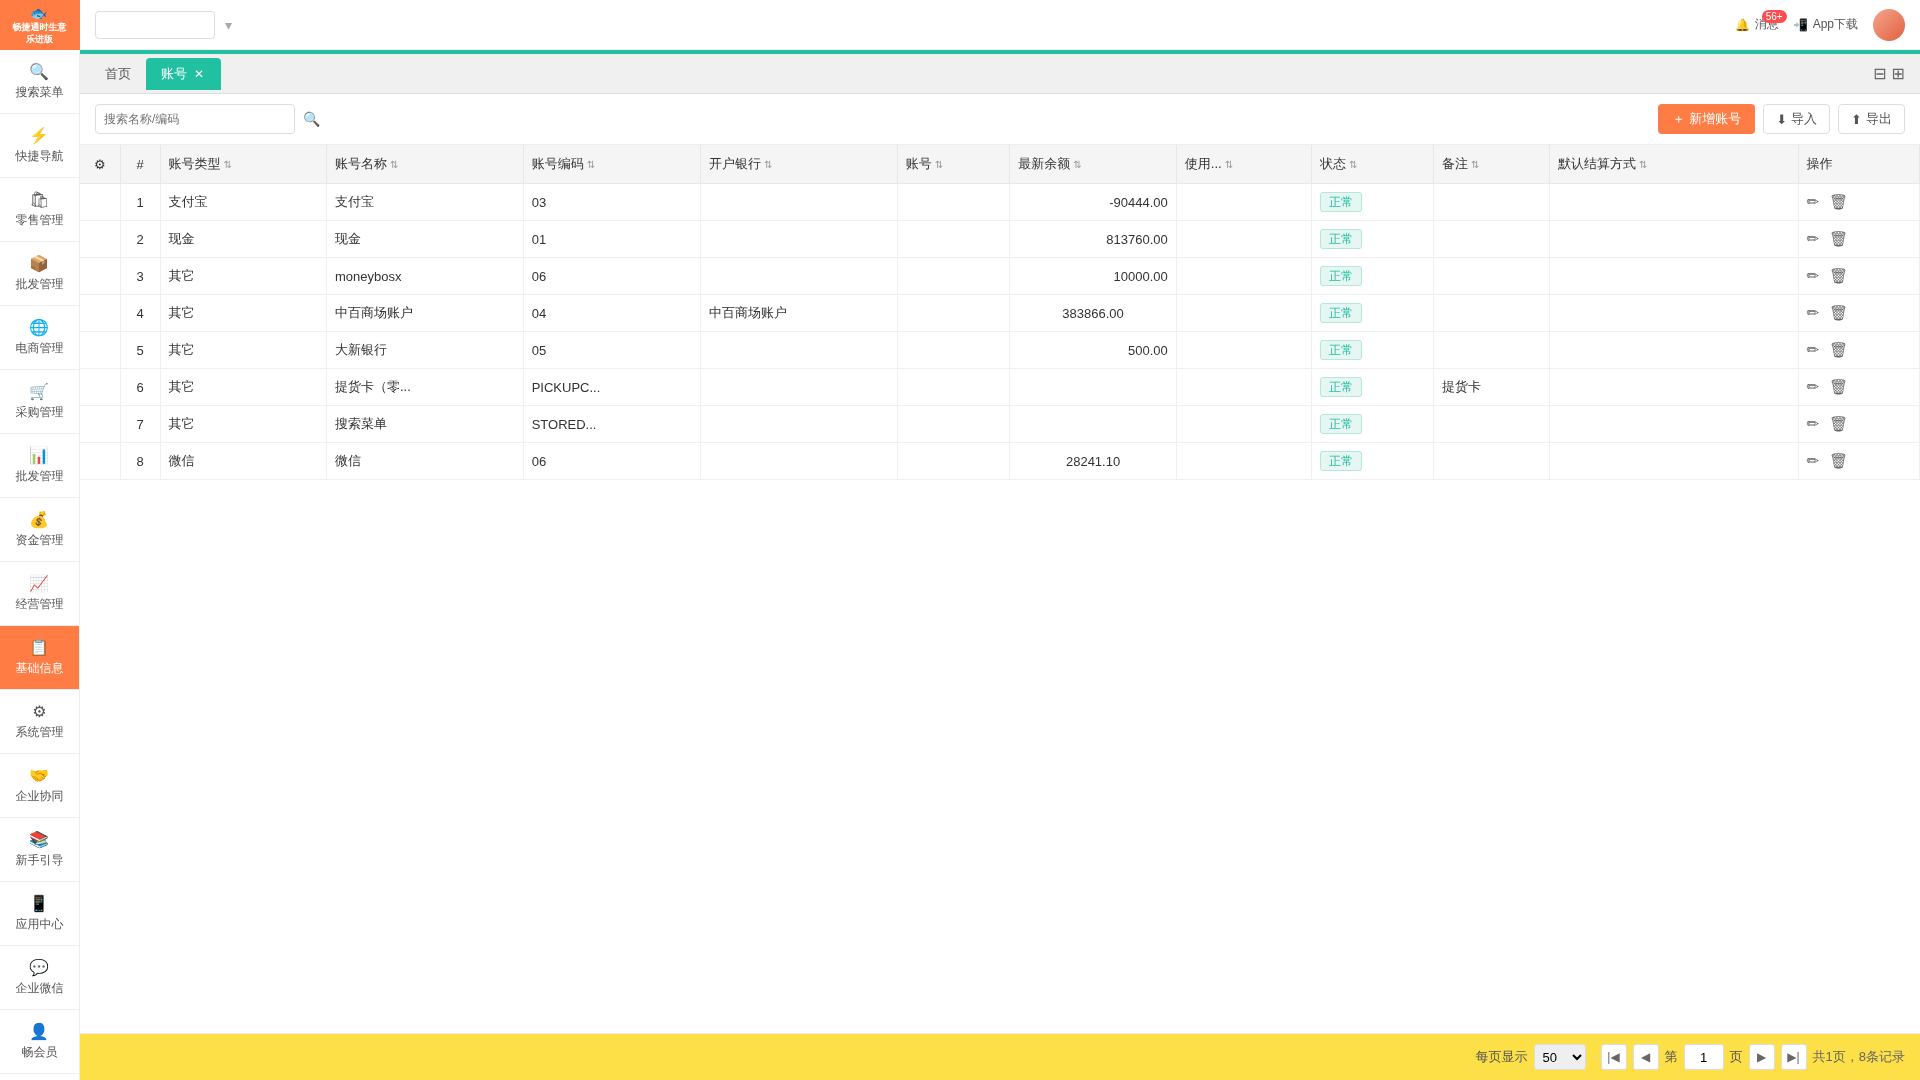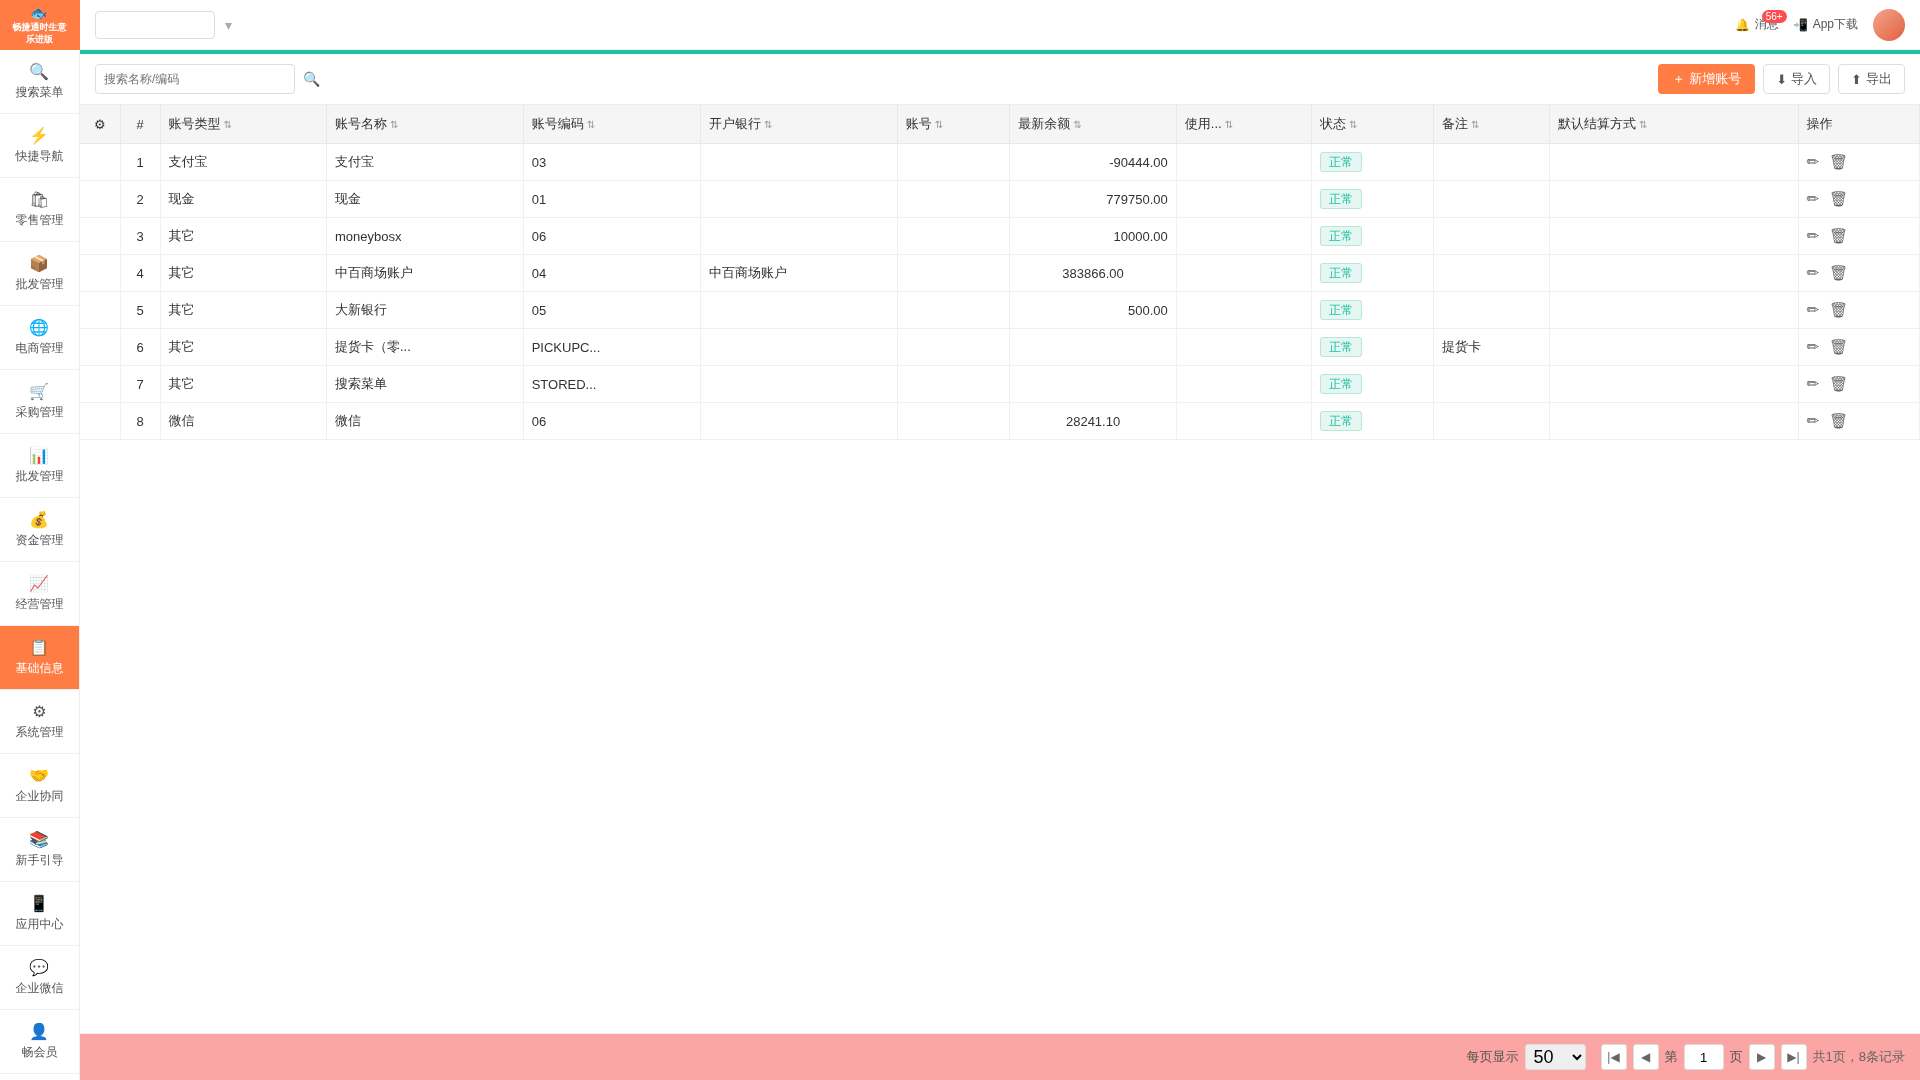--- a/index.html
+++ b/index.html
@@ -285,38 +285,38 @@
       cursor: pointer;
       color: #666;
       font-size: 15px;
     }
     
     .table-footer {
       display: flex;
       align-items: center;
       justify-content: flex-end;
       padding: 10px 15px;
-      background: #fca5a5;
+      background: #fde047;
       border-top: 1px solid #eee;
       gap: 15px;
       flex-shrink: 0;
     }
     .per-page {
       display: flex;
       align-items: center;
       gap: 6px;
       font-size: 13px;
       color: #555;
     }
     .per-page select {
       height: 26px;
       border: 1px solid #ddd;
       border-radius: 3px;
       padding: 0 4px;
-      font-size: 18px;
+      font-size: 13px;
     }
     .pagination {
       display: flex;
       align-items: center;
       gap: 6px;
       font-size: 13px;
       color: #555;
     }
     .pagination-btn {
       width: 26px;
@@ -449,20 +449,33 @@
       <div class="app-download">
         <span>📲</span>
         <span>App下载</span>
       </div>
       <div class="avatar" style="background: linear-gradient(135deg, #f5a58c, #e06040);"></div>
     </div>
   </div>
 
   <div class="teal-bar"></div>
 
+  <div class="tabs-bar">
+    <div class="tab">
+      <span>首页</span>
+    </div>
+    <div class="tab active">
+      <span>账号</span>
+      <span class="tab-close">✕</span>
+    </div>
+    <div style="flex:1; display:flex; align-items:center; justify-content:flex-end; padding-right: 5px;">
+      <span style="cursor:pointer; color:#666; font-size:16px; margin-right:5px;">⊟</span>
+      <span style="cursor:pointer; color:#666; font-size:16px;">⊞</span>
+    </div>
+  </div>
 
   <div style="display:flex; flex-direction:column; flex:1; overflow:hidden;">
 
     <div class="page-header">
       <div class="search-area">
         <input class="search-input" type="text" placeholder="搜索名称/编码" style="">
         <span class="search-icon-btn">🔍</span>
       </div>
       <div class="actions-area">
         <button class="btn-primary">
@@ -543,21 +556,21 @@
       </td>
     </tr>
             <tr>
       <td></td>
       <td style="text-align:center;">2</td>
       <td>现金</td>
       <td>现金</td>
       <td>01</td>
       <td></td>
       <td></td>
-      <td style="text-align:right;">779750.00</td>
+      <td style="text-align:right;">813760.00</td>
       <td></td>
       <td><span class="status-badge">正常</span></td>
       <td></td>
       <td></td>
       <td>
         <div class="ops-cell">
           <span class="op-btn" title="编辑">✏</span>
           <span class="op-btn" title="删除">🗑</span>
         </div>
       </td>

